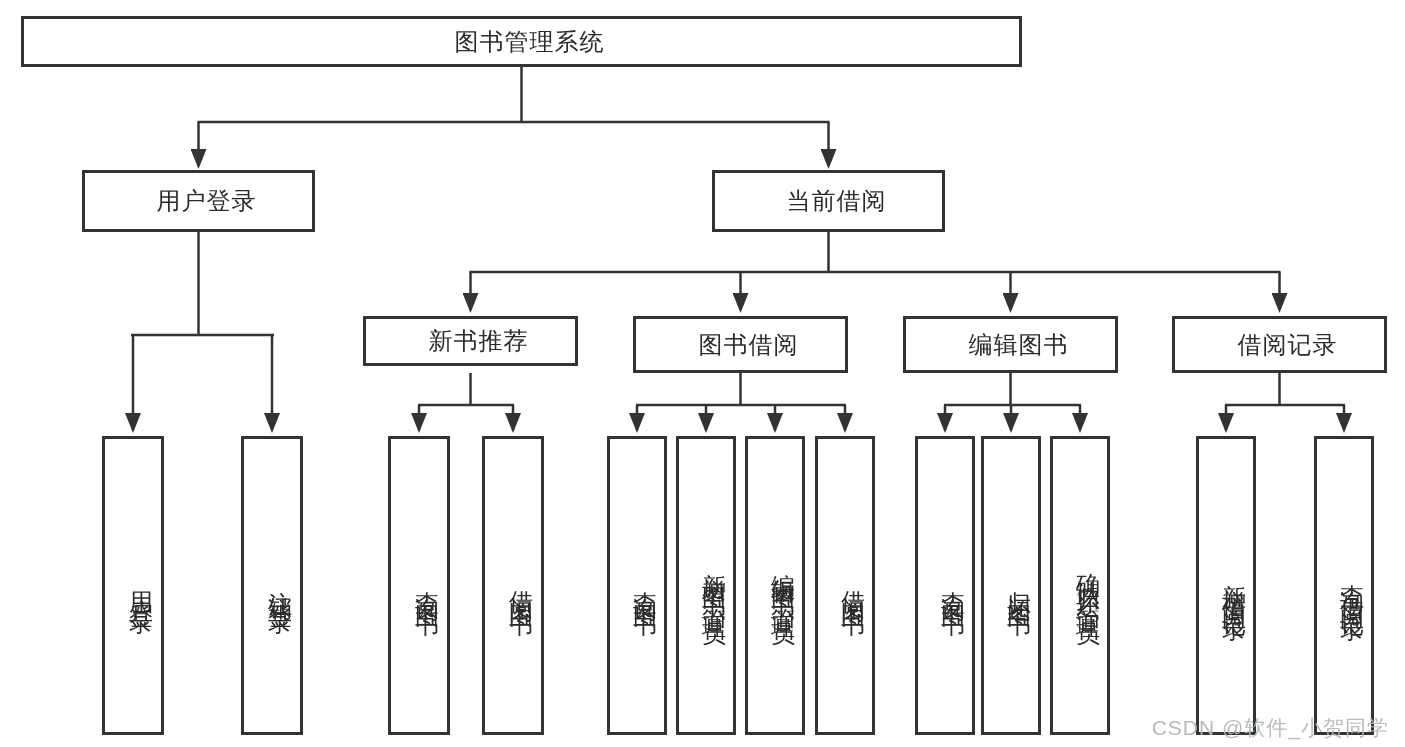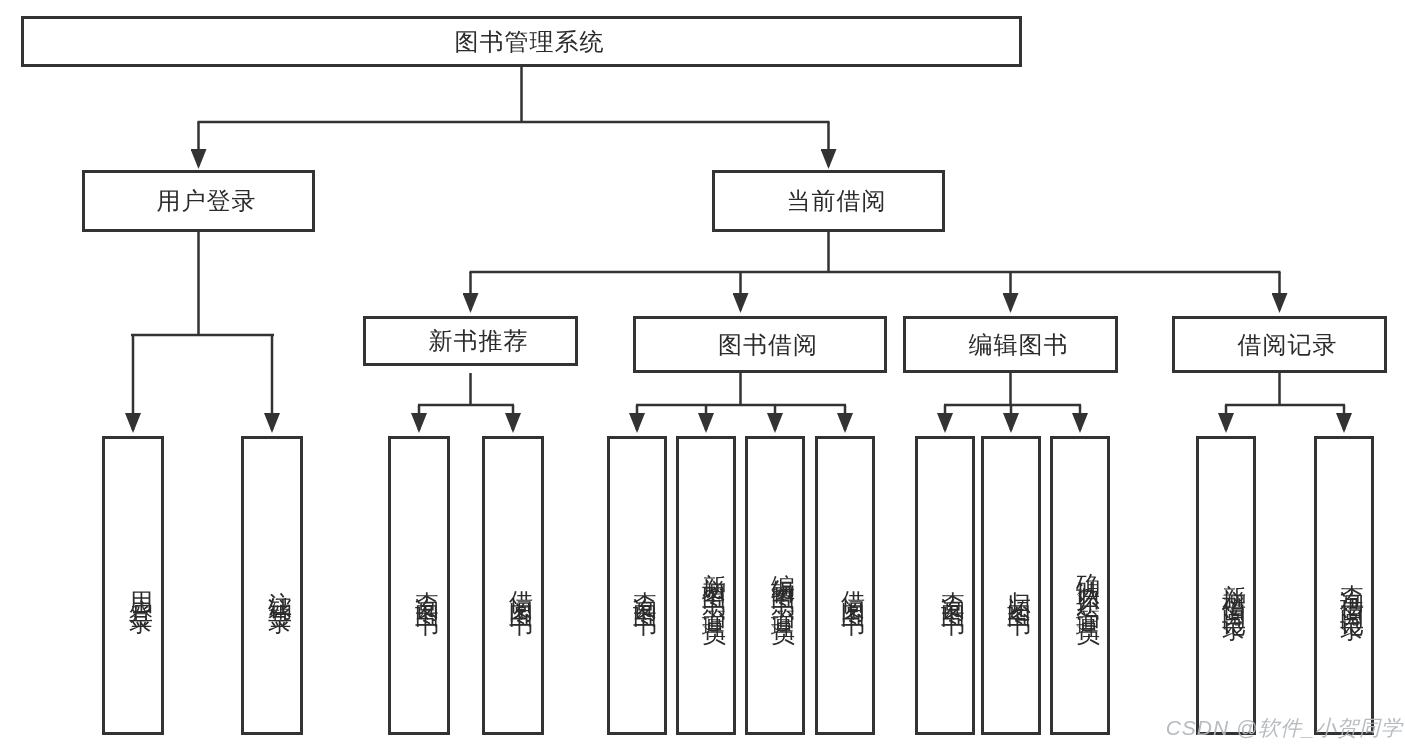--- a/index.html
+++ b/index.html
@@ -32,28 +32,27 @@
     color:#2b2b2b;
     font-size:24px;
     writing-mode:vertical-lr;
     text-orientation:mixed;
     letter-spacing:7px;
     line-height:1;
     white-space:nowrap;
   }
   #watermark{
     position:absolute;
-    right:2px;
+    right:16px;
     bottom:5px;
     z-index:3;
     font-size:21px;
     color:rgba(178,183,188,0.95);
     letter-spacing:1px;
     white-space:nowrap;
-    font-style:italic;
   }
 </style>
 </head>
 <body>
 
 <div id="canvas">
 
   <svg id="connectors" width="1405" height="747" viewBox="0 0 1405 747">
     <defs>
       <marker id="arw" markerUnits="userSpaceOnUse" markerWidth="20" markerHeight="16" viewBox="0 0 20 16" refX="17" refY="8" orient="auto">
@@ -103,21 +102,21 @@
   <div class="box hbox" style="left:82px;top:170px;width:233px;height:62px">
     <span class="lbl">用户登录</span>
   </div>
   <div class="box hbox" style="left:712px;top:170px;width:233px;height:62px">
     <span class="lbl">当前借阅</span>
   </div>
 
   <div class="box hbox" style="left:363px;top:316px;width:215px;height:50px">
     <span class="lbl">新书推荐</span>
   </div>
-  <div class="box hbox" style="left:633px;top:316px;width:254px;height:57px">
+  <div class="box hbox" style="left:633px;top:316px;width:215px;height:57px">
     <span class="lbl">图书借阅</span>
   </div>
   <div class="box hbox" style="left:903px;top:316px;width:215px;height:57px">
     <span class="lbl">编辑图书</span>
   </div>
   <div class="box hbox" style="left:1172px;top:316px;width:215px;height:57px">
     <span class="lbl">借阅记录</span>
   </div>
 
   <div class="box vbox" style="left:102px;top:436px;width:62px;height:299px">

